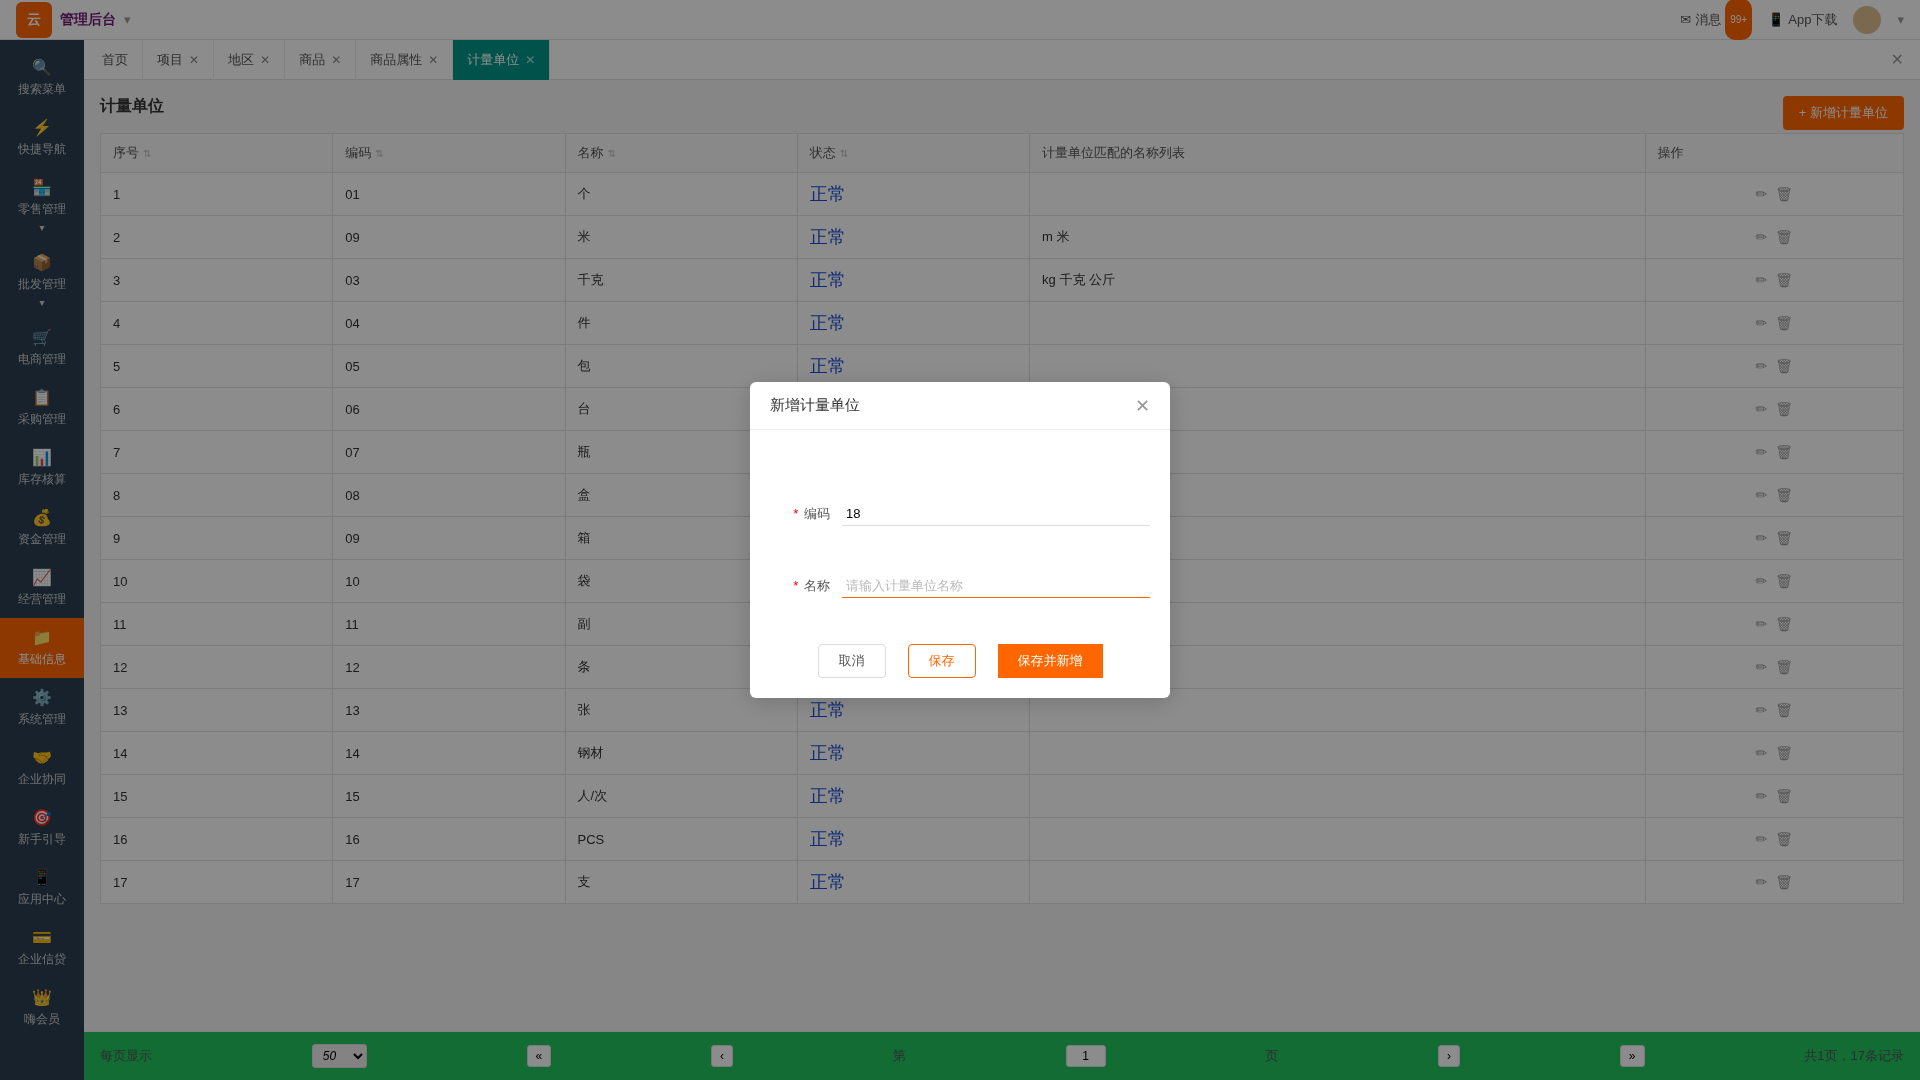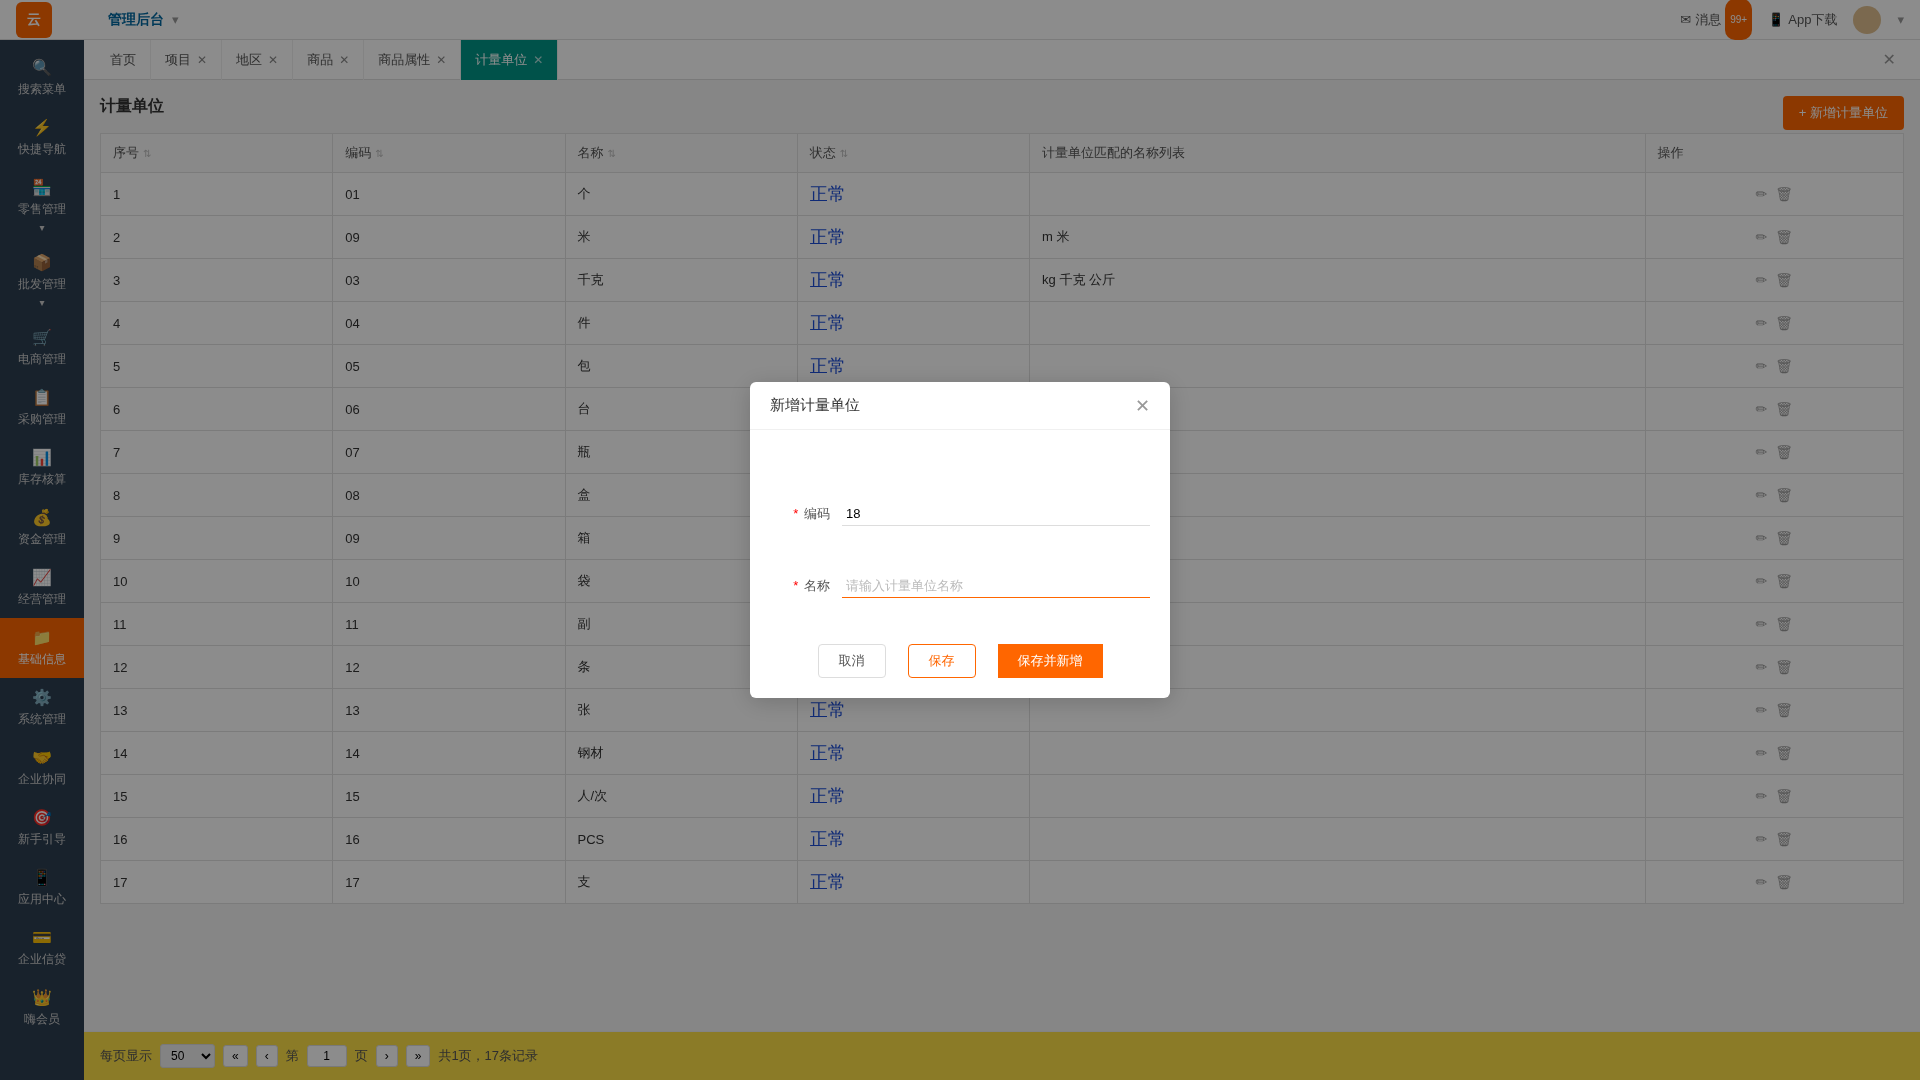--- a/index.html
+++ b/index.html
@@ -26,21 +26,21 @@
       height: 36px;
       background: #f60;
       border-radius: 6px;
       display: flex;
       align-items: center;
       justify-content: center;
       color: #fff;
       font-weight: bold;
       font-size: 14px;
     }
-    .logo-text { font-size: 14px; color: #0369a1; font-weight: bold; margin-left: 48px; }
+    .logo-text { font-size: 14px; color: #701a75; font-weight: bold; }
     .header-right { display: flex; align-items: center; gap: 16px; }
     .header-btn {
       display: flex;
       align-items: center;
       gap: 4px;
       font-size: 13px;
       color: #555;
       cursor: pointer;
     }
     .badge {
@@ -99,21 +99,21 @@
       background: #f5f5f5;
     }
 
     
     .tab-bar {
       height: 40px;
       background: #fff;
       display: flex;
       align-items: center;
       border-bottom: 1px solid #ddd;
-      padding: 0 12px;
+      padding: 0 4px;
       flex-shrink: 0;
     }
     .tab {
       display: flex;
       align-items: center;
       padding: 0 14px;
       height: 40px;
       font-size: 13px;
       cursor: pointer;
       border-right: 1px solid #eee;
@@ -198,33 +198,34 @@
       color: #999;
       cursor: pointer;
       font-size: 14px;
       margin: 0 4px;
     }
 
     
     .pagination {
       display: flex;
       align-items: center;
-      justify-content: flex-start;
+      justify-content: space-between;
       padding: 12px 16px;
-      background: #fde047;
+      background: #22c55e;
       border-top: 1px solid #eee;
       font-size: 13px;
       color: #555;
-      gap: 8px;
+      gap: 16px;
     }
     .page-select {
       border: 1px solid #ddd;
       padding: 3px 6px;
       border-radius: 3px;
       font-size: 12px;
+      font-style: italic;
     }
     .page-btn {
       border: 1px solid #ddd;
       background: #fff;
       padding: 3px 8px;
       cursor: pointer;
       border-radius: 3px;
       font-size: 12px;
     }
     .page-input {

